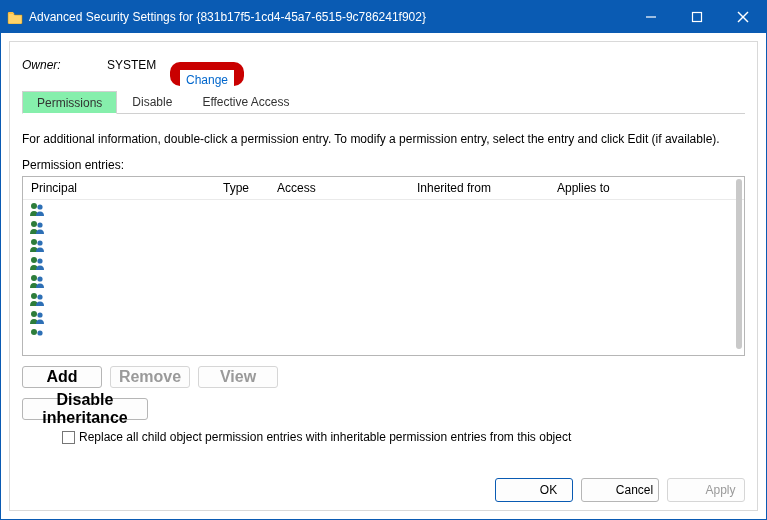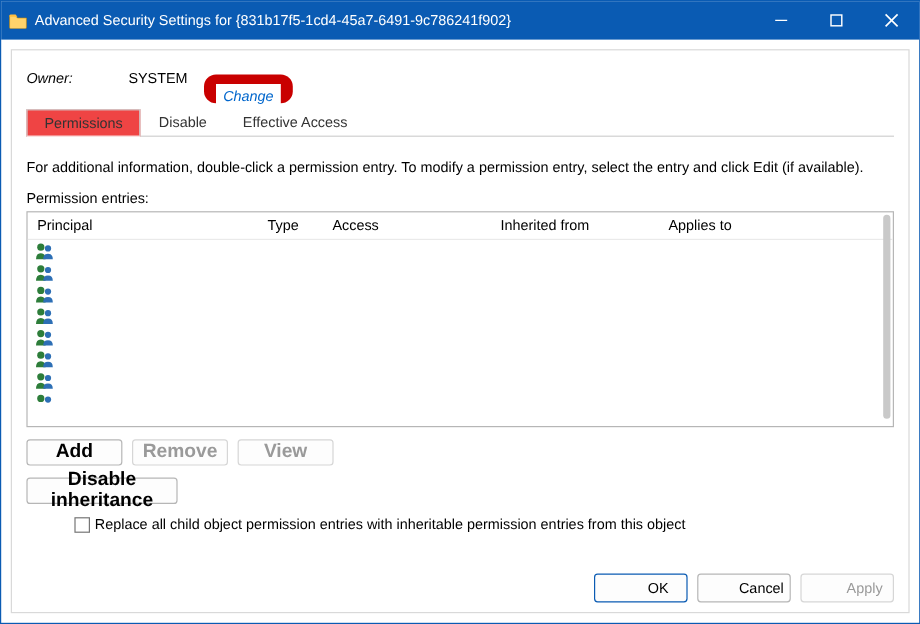--- a/index.html
+++ b/index.html
@@ -13,27 +13,27 @@
   .titlebar-btn svg { width:14px; height:14px; stroke:#fff; stroke-width:1.2; fill:none; }
   .titlebar-btn.close svg { stroke-width:1.4; }
 
   .client { flex:1; padding:8px; position:relative; }
   .inner { border:1px solid #d9d9d9; height:100%; padding:10px 12px 8px 12px; position:relative; display:flex; flex-direction:column; }
 
   .owner-row { display:flex; align-items:center; font-size:12px; margin-top:6px; margin-bottom:18px; }
   .owner-label { width:85px;font-style:italic; }
   .owner-value { margin-right:10px; }
 
-  .highlight-box { position:absolute; left:160px; top:20px; width:74px; height:24px; background:#c90000; border-radius:10px; z-index:3;font-style:italic; }
+  .highlight-box { position:absolute; left:160px; top:20px; width:74px; height:24px; background:#c90000; border-radius:10px; z-index:3; }
   .highlight-inner { position:absolute; left:10px; top:8px; width:54px; height:20px; background:#fff; display:flex; align-items:center; justify-content:center; font-size:12px; }
   .highlight-inner span { color:#0066cc; }
 
   .tabs-row { display:flex; border-bottom:1px solid #d0d0d0; font-size:12px; height:24px; }
   .tab { padding:4px 14px 0 14px; cursor:pointer; color:#333; border:1px solid transparent; border-bottom:none; }
-  .tab.active { border:1px solid #d0d0d0; border-bottom:1px solid #fff; background:#ef4444; position:relative; top:1px; }
+  .tab.active { border:1px solid #d0d0d0; border-bottom:1px solid #fff; background:#86efac; position:relative; top:1px; }
 
   .info-text { font-size:12px; margin:18px 0 12px 0; }
   .perm-label { font-size:12px; margin-bottom:4px; }
 
   .grid-wrap { border:1px solid #b6b6b6; height:180px; overflow:hidden; position:relative; }
   .grid-header { display:flex; font-size:12px; padding:4px 8px 4px 8px; border-bottom:1px solid #eaeaea; }
   .col-principal { width:192px; }
   .col-type { width:54px; }
   .col-access { width:140px; }
   .col-inh { width:140px; }
@@ -62,21 +62,21 @@
 <body>
 
 <div class="window">
   <div class="titlebar">
     <span class="folder-icon">
       <svg viewBox="0 0 16 14">
           <path d="M1 3 h5 l1.5 2 H15 v8 a1 1 0 0 1 -1 1 H2 a1 1 0 0 1 -1 -1 Z" fill="#ffd36b" stroke="#c98a00" stroke-width="0.5"></path>
           <path d="M1 3 a1 1 0 0 1 1 -1 h4 l1.5 2 H1 Z" fill="#ffbe3d"></path>
         </svg>
     </span>
-    <span>Advanced Security Settings for {831b17f5-1cd4-45a7-6491-9c786241f902}</span>
+    <span>Advanced Security Settings for {831b17f5-1cd4-45a7-6515-9c786241f902}</span>
     <span class="titlebar-spacer"></span>
     <div class="titlebar-btn">
         <svg viewBox="0 0 14 14">
           <line x1="2" y1="7" x2="12" y2="7"></line>
         </svg>
       </div>
     <div class="titlebar-btn">
         <svg viewBox="0 0 14 14">
           <rect x="2.5" y="2.5" width="9" height="9"></rect>
         </svg>

